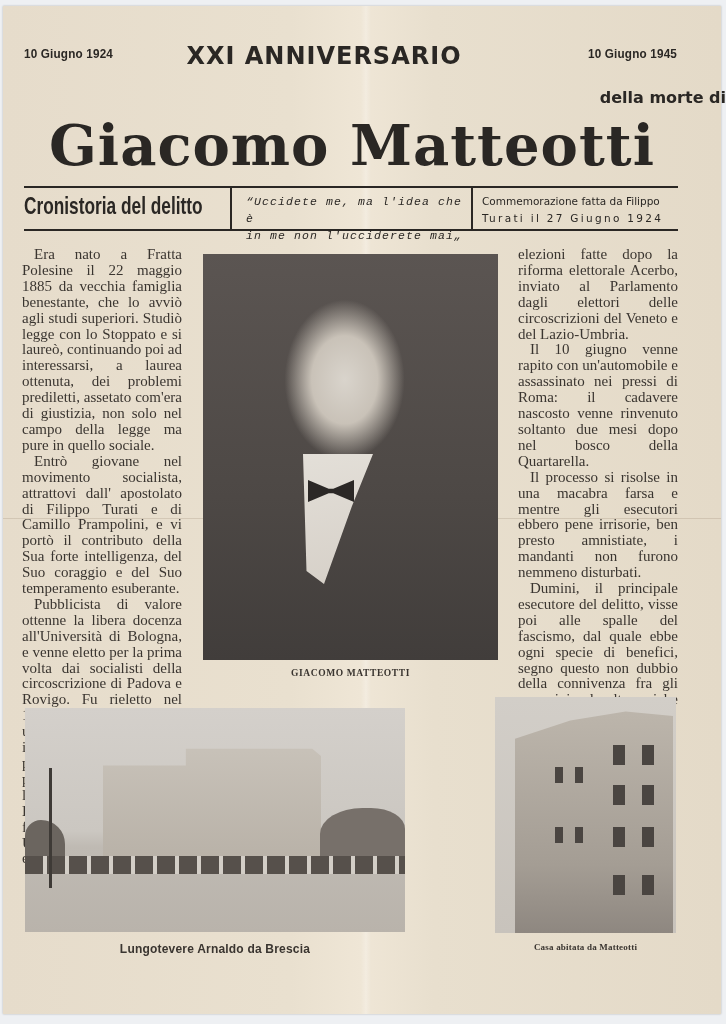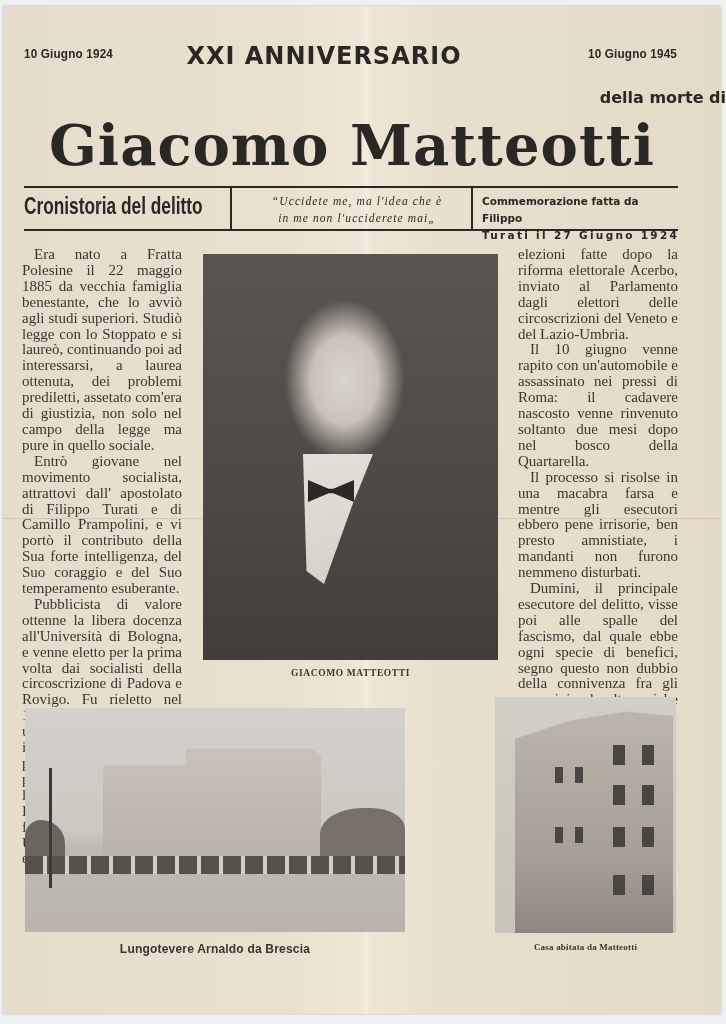--- a/index.html
+++ b/index.html
@@ -18,22 +18,22 @@
   .date-right { left:588px; }
   .anniv { position:absolute; top:42px; left:0; width:648px; text-align:center; font-family:"DejaVu Sans", sans-serif; font-weight:bold; font-size:24px; letter-spacing:1px; }
   .subtitle { position:absolute; top:88px; left:0; width:726px; text-align:right; font-family:"DejaVu Sans", sans-serif; font-weight:bold; font-size:16px; }
   .name { position:absolute; top:112px; left:24px; width:656px; text-align:center; font-family:"DejaVu Serif", serif; font-weight:bold; font-size:56px; letter-spacing:1px; white-space:nowrap; }
 
   .hbar { position:absolute; left:24px; width:654px; height:2px; background:#2a2724; }
   .hbar.top { top:186px; }
   .hbar.bot { top:229px; }
   .vbar { position:absolute; top:188px; width:1.5px; height:41px; background:#2a2724; }
   .cronistoria { position:absolute; left:24px; top:192px; width:206px; font-family:"Liberation Sans", sans-serif; font-weight:bold; font-size:24px; transform:scaleX(0.72); transform-origin:left; white-space:nowrap; }
-  .quote { position:absolute; left:246px; top:193px; width:222px; font-family:Liberation Serif, serif; font-style:italic; font-size:11.5px; line-height:17px; letter-spacing:1.1px; text-align:center; }
-  .comm { position:absolute; left:482px; top:193px; width:200px; font-family:"DejaVu Sans", sans-serif; font-weight:bold; font-size:10.5px; line-height:17px; }
+  .quote { position:absolute; left:246px; top:193px; width:222px; font-family:Liberation Mono, monospace; font-style:italic; font-size:11.5px; line-height:17px; letter-spacing:1.1px; }
+  .comm { position:absolute; left:482px; top:193px; width:200px; font-family:"DejaVu Sans", sans-serif; font-weight:normal; font-size:10.5px; line-height:17px; }
   .comm .l2 { letter-spacing:2.3px; }
 
   .col { position:absolute; font-family:"Liberation Serif", serif; font-size:15px; line-height:15.9px; text-align:justify; color:#3a3530; }
   .col p { margin:0; text-indent:12px; }
   .col-left { left:22px; top:247px; width:160px; }
   .col-right { left:518px; top:247px; width:160px; }
 
   .photo { position:absolute; }
   .portrait { left:203px; top:254px; width:295px; height:406px;
     background: radial-gradient(ellipse 60px 80px at 48% 31%, #d9d4cc 0%, #c9c2b8 55%, rgba(100,92,86,0) 100%),

